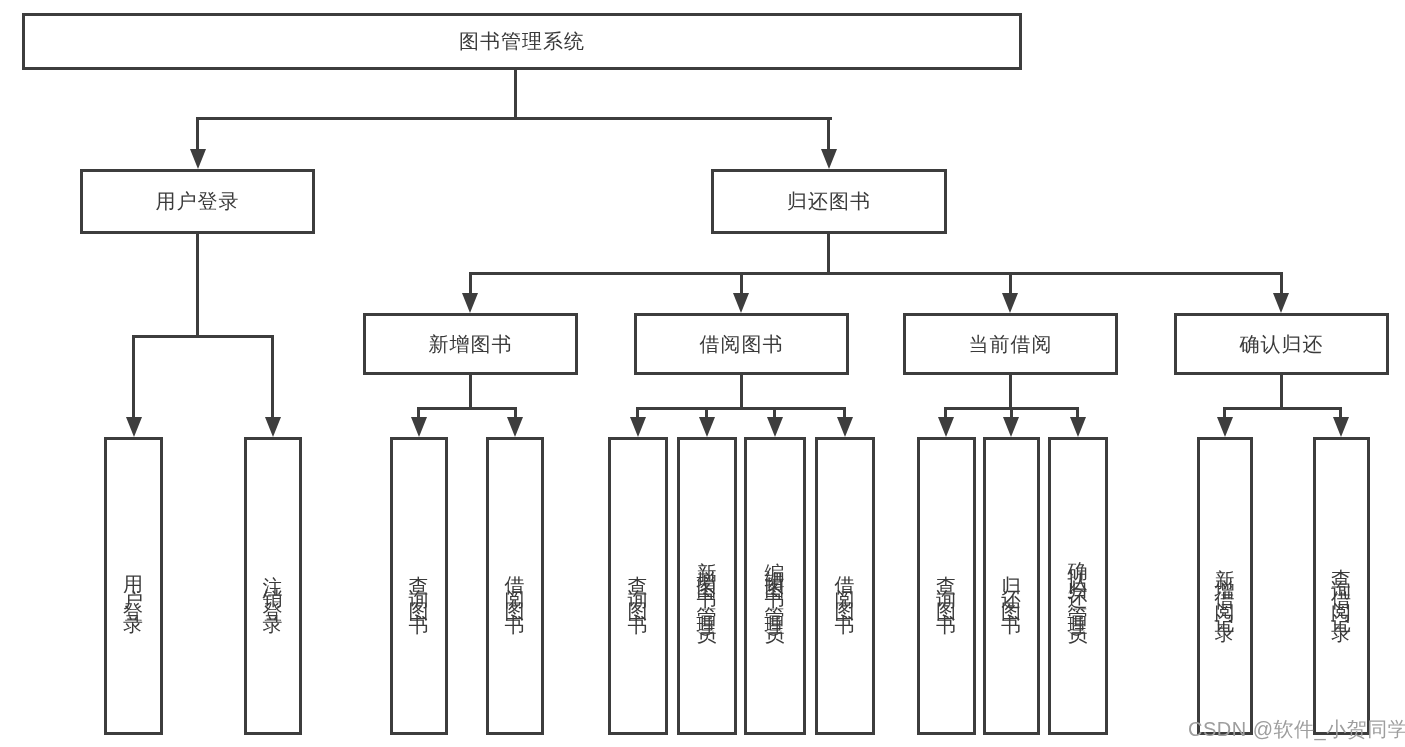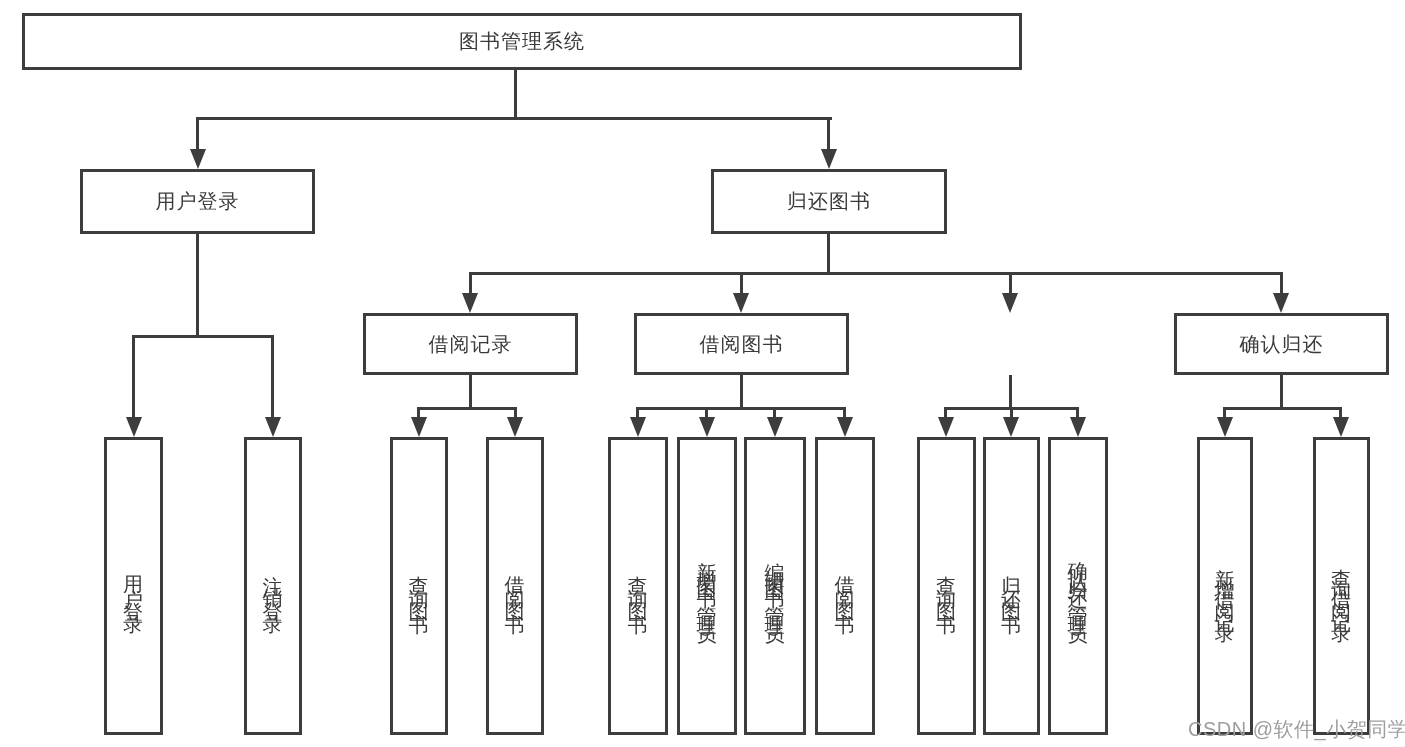--- a/index.html
+++ b/index.html
@@ -45,24 +45,27 @@
   </div>
 
   <div class="node" style="left:80px;top:169px;width:235px;height:65px">
     <span>用户登录</span>
   </div>
   <div class="node" style="left:711px;top:169px;width:236px;height:65px">
     <span>归还图书</span>
   </div>
 
   <div class="node" style="left:363px;top:313px;width:215px;height:62px">
-    <span>借阅记录</span>
+    <span>新增图书</span>
   </div>
   <div class="node" style="left:634px;top:313px;width:215px;height:62px">
     <span>借阅图书</span>
+  </div>
+  <div class="node" style="left:903px;top:313px;width:215px;height:62px">
+    <span>当前借阅</span>
   </div>
   <div class="node" style="left:1174px;top:313px;width:215px;height:62px">
     <span>确认归还</span>
   </div>
 
   <div class="leaf" style="left:104px;width:59px">
     <span class="vtext ls4">用户登录</span>
   </div>
   <div class="leaf" style="left:244px;width:58px">
     <span class="vtext ls4">注销登录</span>

